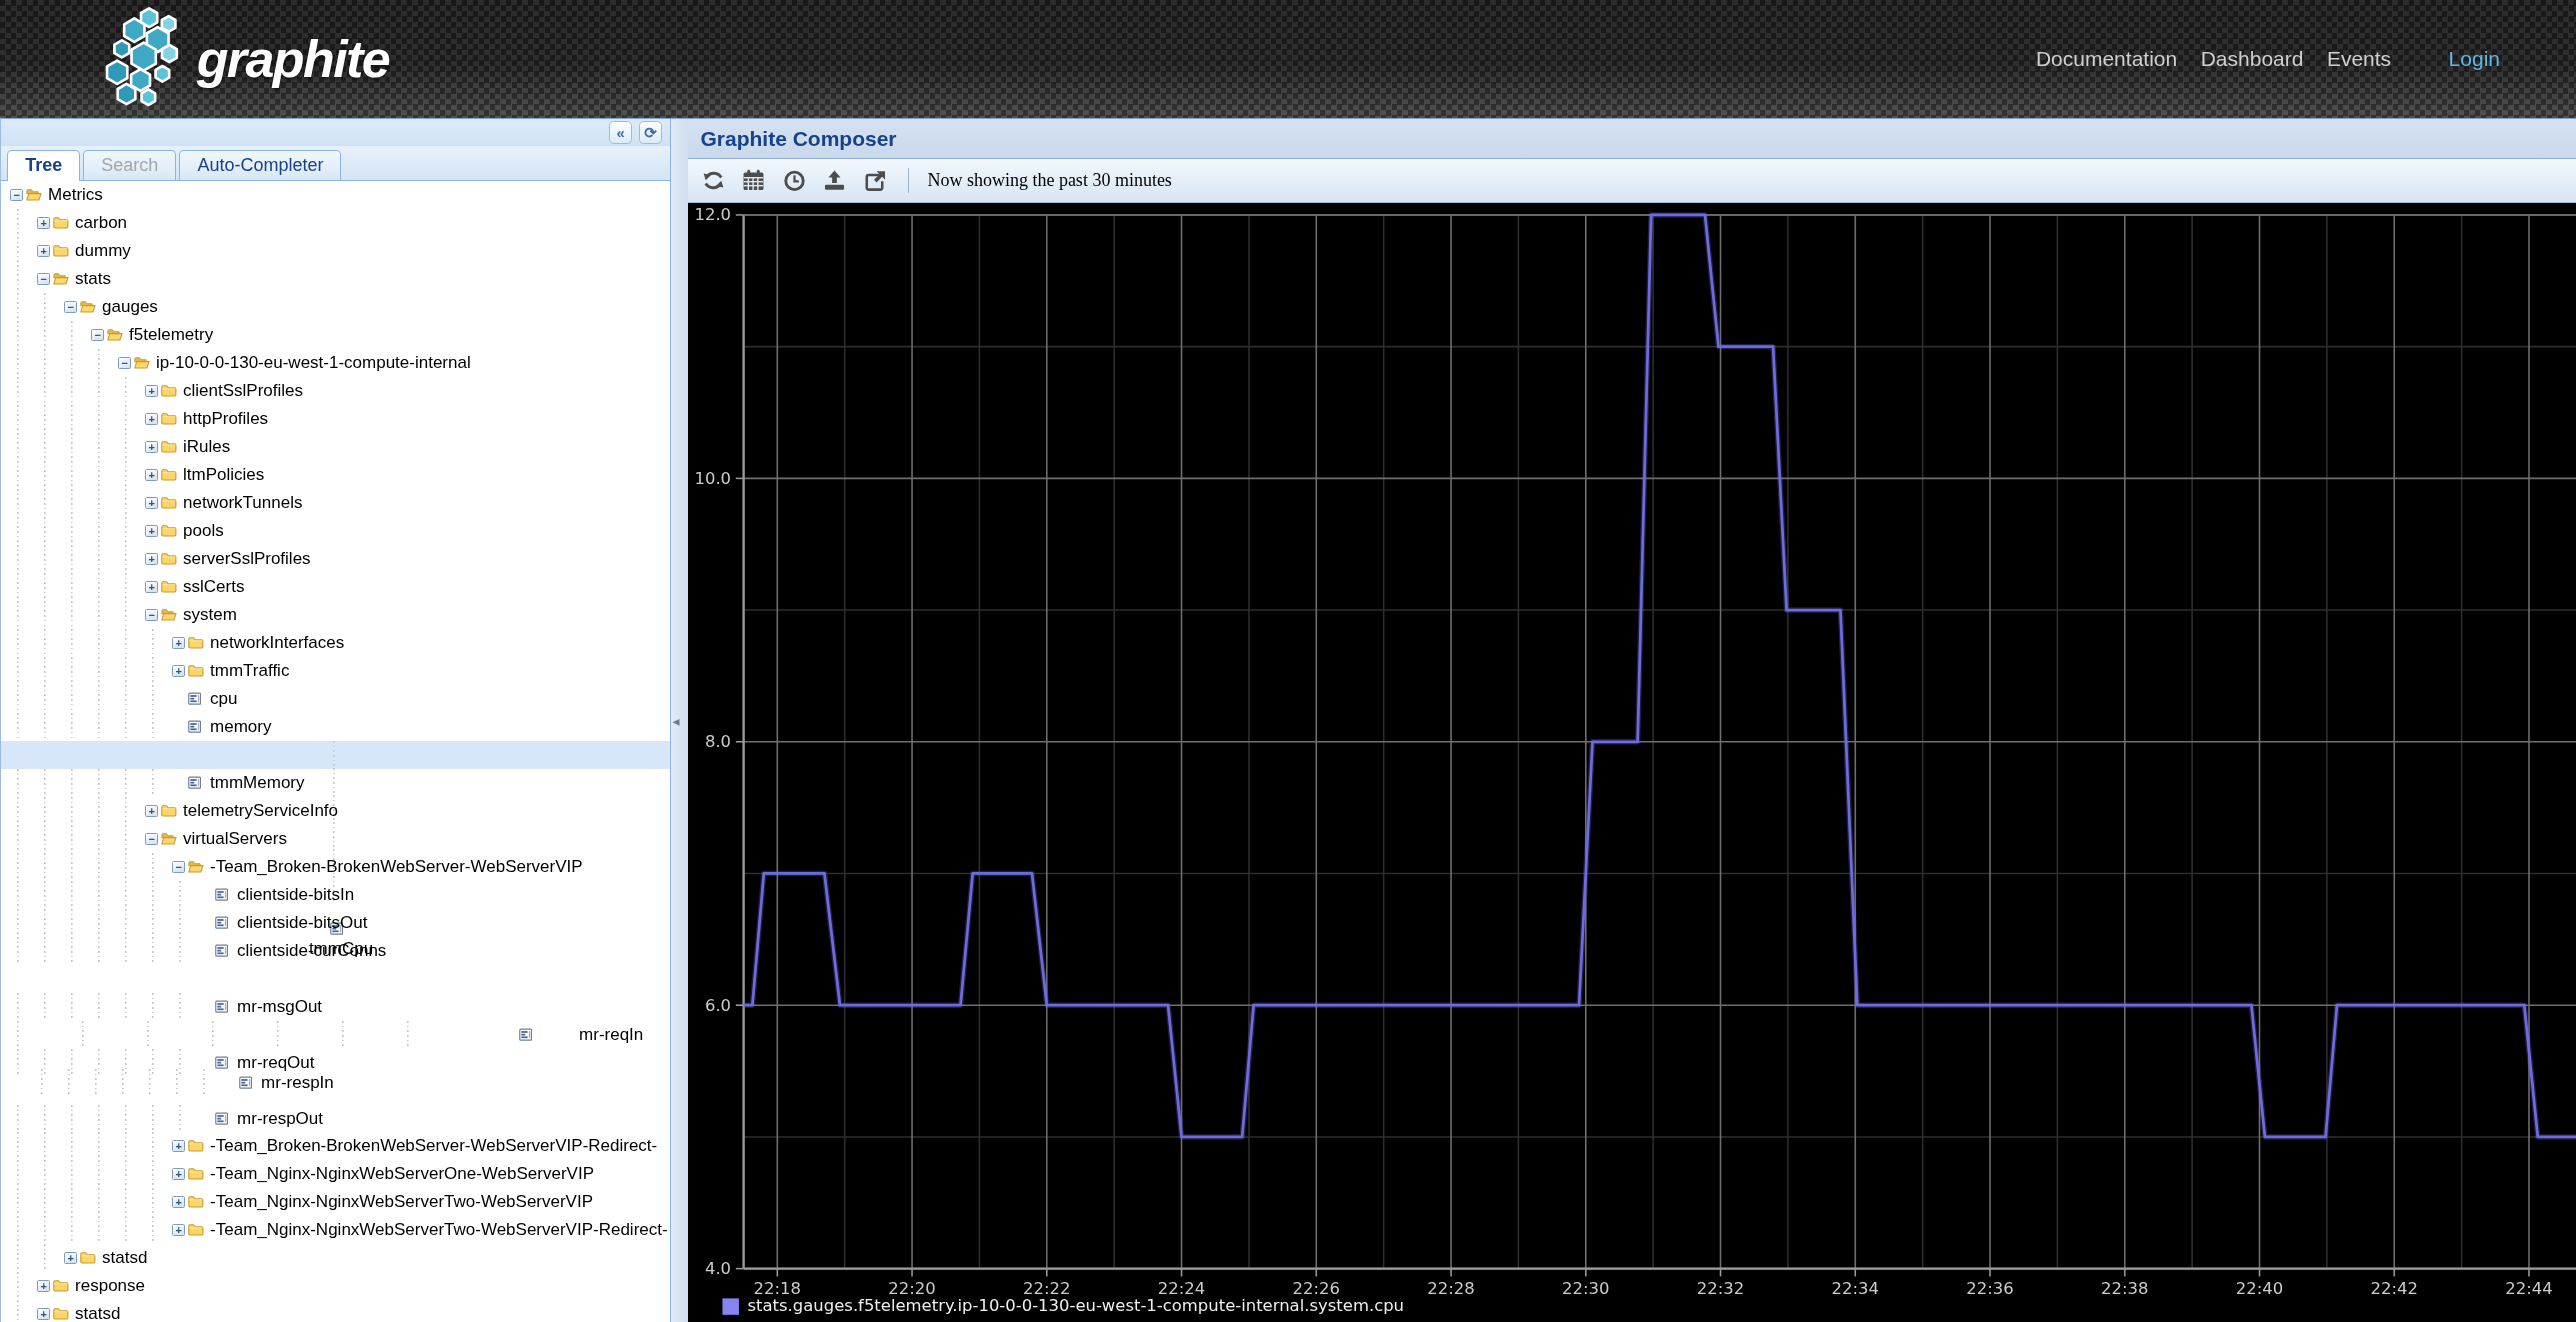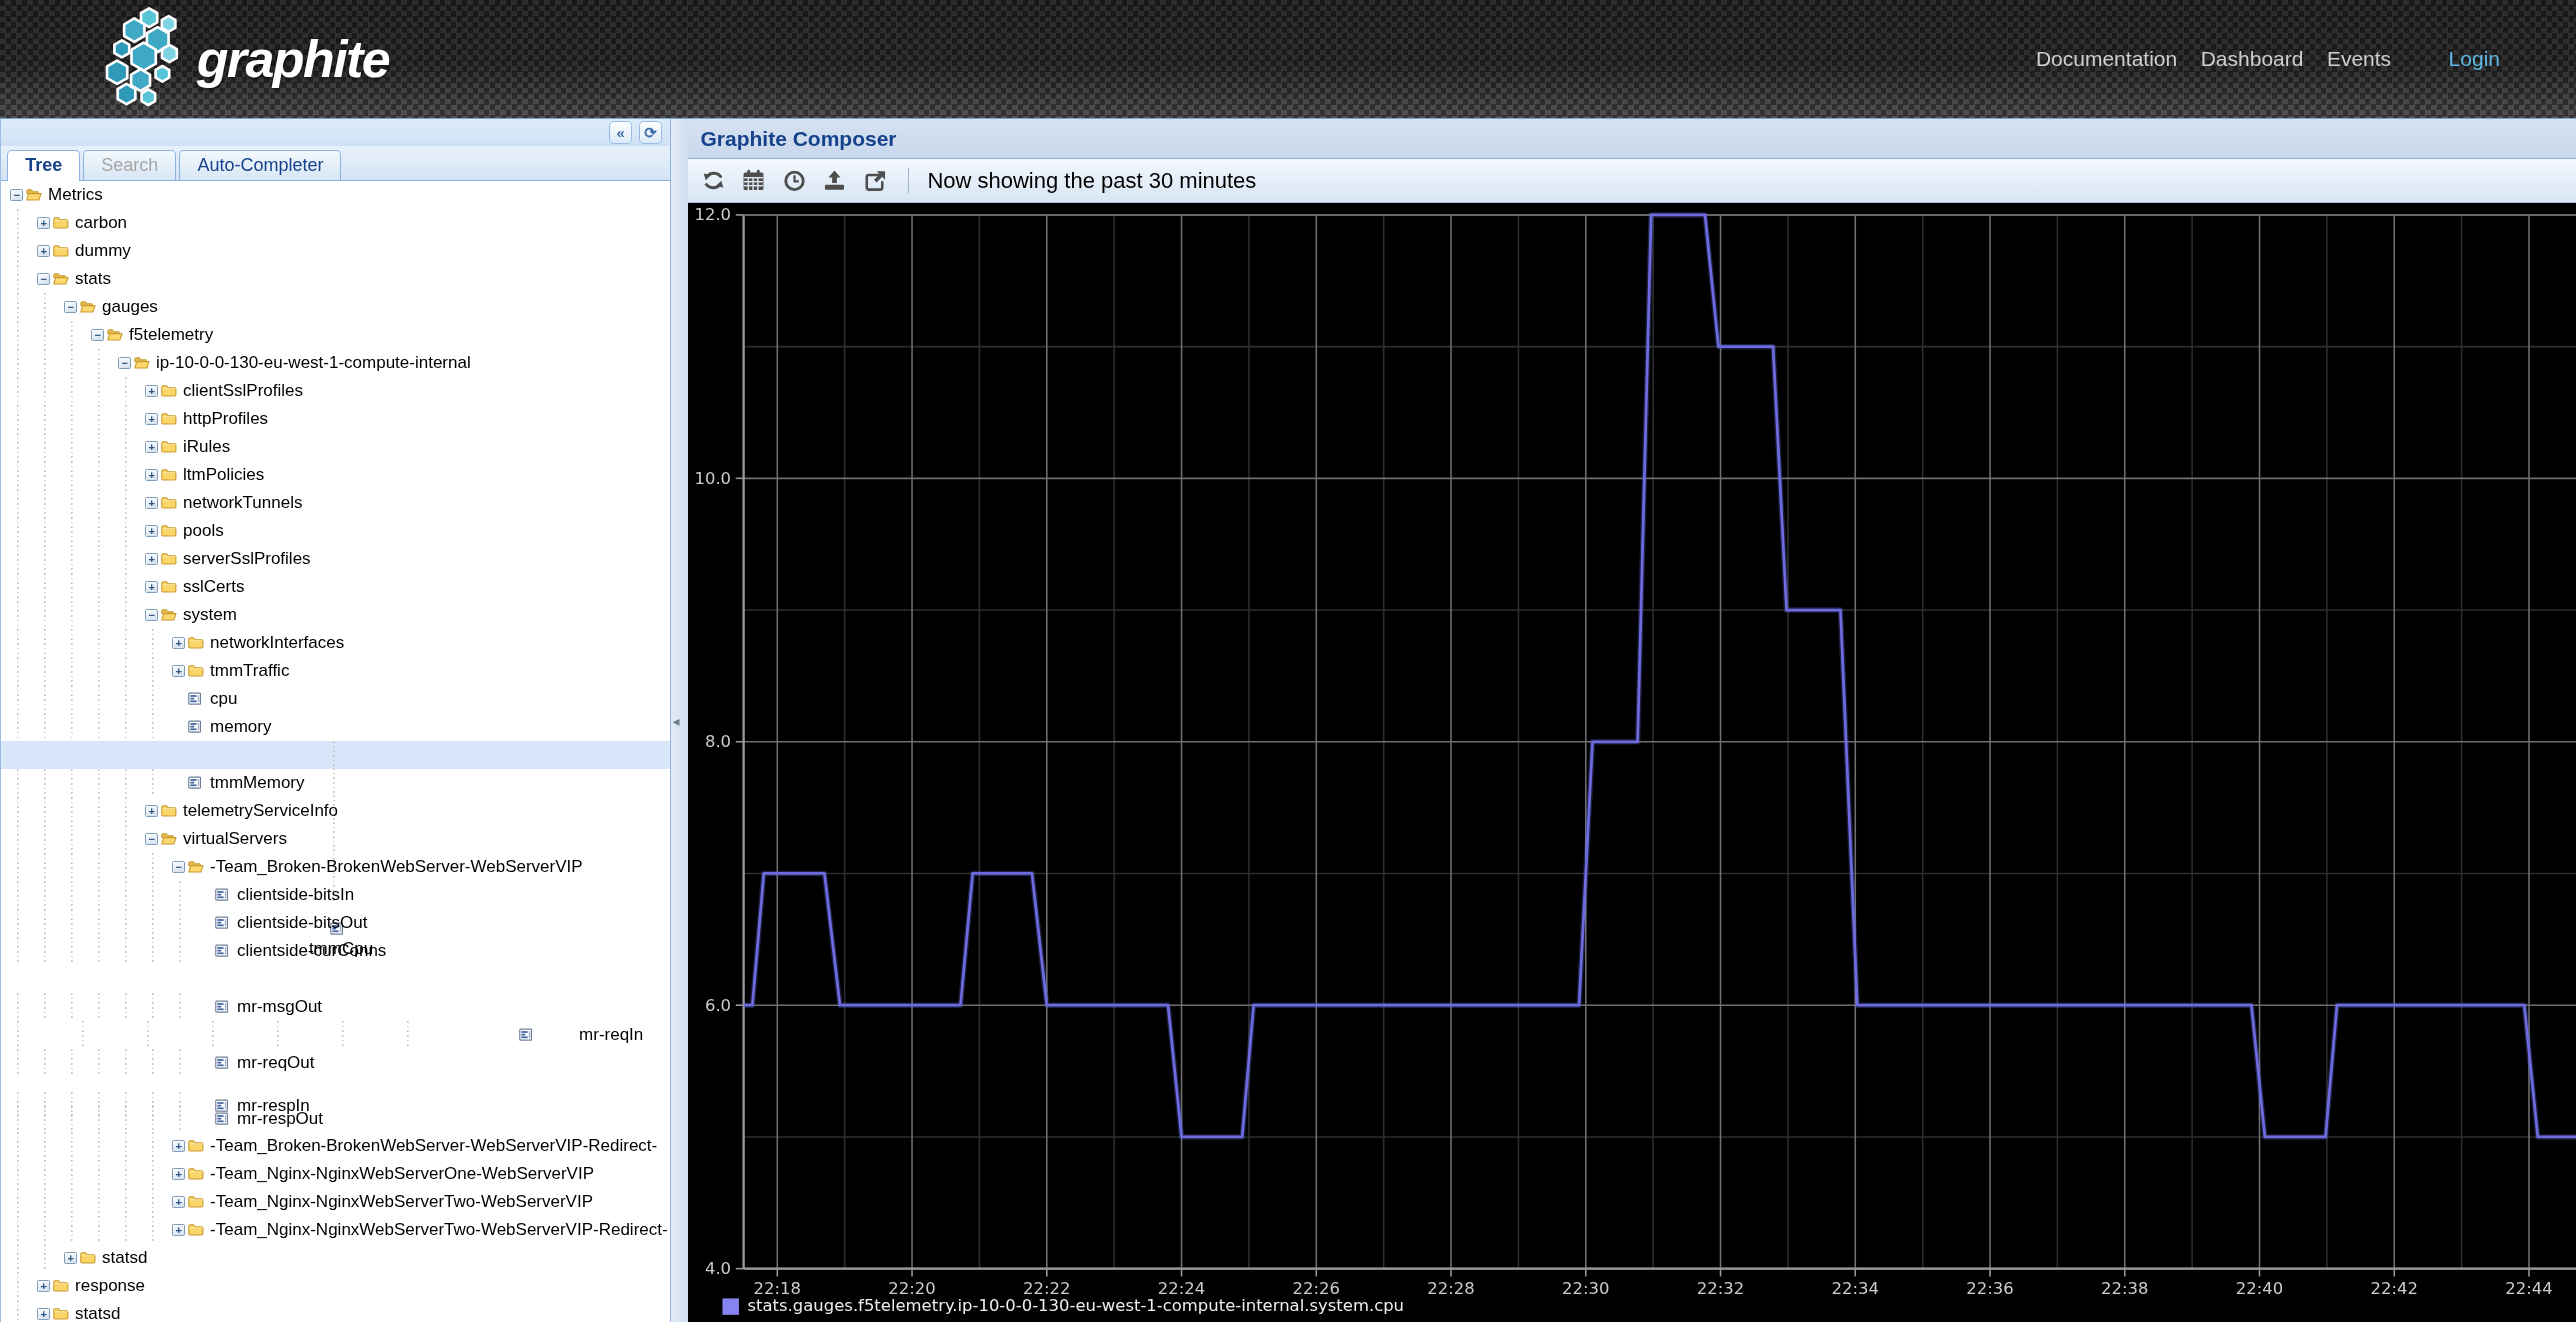--- a/index.html
+++ b/index.html
@@ -57,21 +57,21 @@
 
   
   .composer{flex:1;display:flex;flex-direction:column;min-width:0;border-top:1.6px solid #7fa4d1;box-sizing:border-box;}
   .cmp-title{height:39px;flex:0 0 39px;background:linear-gradient(#d6e2f1,#c9d8ec);
     border-bottom:0.8px solid #90aed6;display:flex;align-items:center;padding-left:12.5px;
     font-size:21px;font-weight:bold;color:#15428b;}
   .cmp-toolbar{height:43px;flex:0 0 43px;background:linear-gradient(#f3f8fd,#d7e5f4);
     border-bottom:0.8px solid #a9bed6;display:flex;align-items:center;padding-left:11px;gap:12.5px;}
   .tbtn{width:28px;height:28px;display:flex;align-items:center;justify-content:center;cursor:pointer;border-radius:3.1px;}
   .tsep{width:0.8px;height:25px;background:#9eb4cc;margin:0 6.3px;}
-  .tstatus{font-size:22px;color:#000;}
+  .tstatus{font-size:18px;color:#000;font-family:Liberation Serif, serif;}
   .chartarea{flex:1;position:relative;background:#000;min-height:0;}
   .chartarea svg{position:absolute;left:0;top:0;}
 </style>
 </head>
 <body>
 
 <div class="page">
 
   <div class="hdr">
     <div class="logo">
@@ -642,21 +642,21 @@
               <svg width="13.3" height="13.3" viewBox="0 0 17 17">
                 <rect x="1" y="1.4" width="15" height="14.2" rx="1.2" fill="#ffffff" stroke="#6e7f99" stroke-width="1.5"></rect>
                 <rect x="3" y="4" width="8" height="2.2" fill="#3f64a0"></rect>
                 <rect x="3" y="7.4" width="5" height="2.2" fill="#3f64a0"></rect>
                 <rect x="3" y="10.8" width="8" height="2.2" fill="#3f64a0"></rect>
                 <rect x="12.6" y="4" width="1.8" height="9" fill="#9fb0c8"></rect>
               </svg>
             </span>
             <span class="tlabel">mr-reqOut</span>
           </div>
-          <div class="trow" style="top: 911px; height: 28px;">
+          <div class="trow" style="top: 888px; height: 28px; margin-left: 24px;">
             <span class="guide"></span>
             <span class="guide"></span>
             <span class="guide"></span>
             <span class="guide"></span>
             <span class="guide"></span>
             <span class="guide"></span>
             <span class="guide"></span>
             <span class="expcell"></span>
             <span class="icncell">
               <svg width="13.3" height="13.3" viewBox="0 0 17 17">

